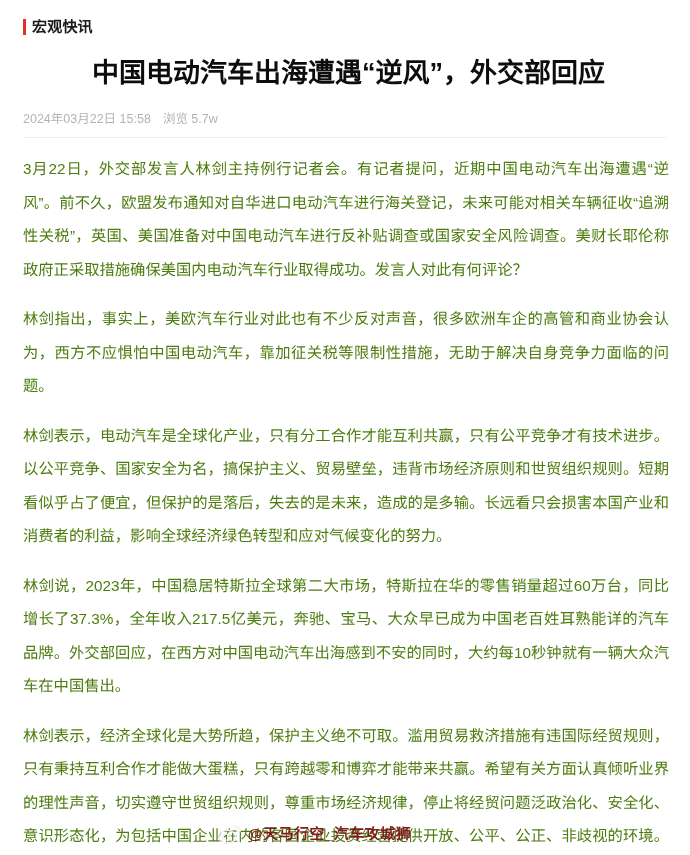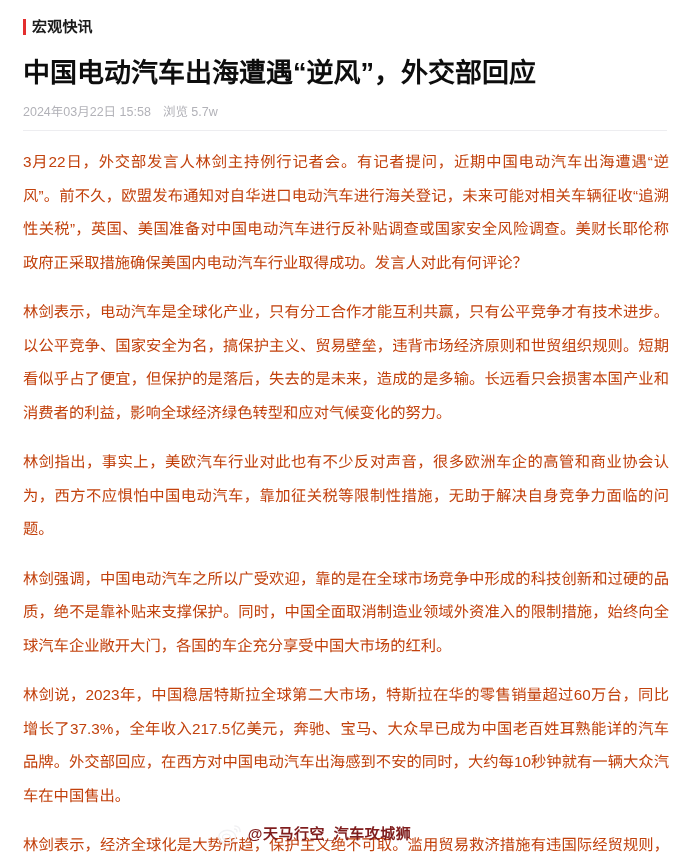--- a/index.html
+++ b/index.html
@@ -51,25 +51,26 @@
 
   
   .headline {
     margin: 16px 0 0 0;
     font-size: 27px;
     font-weight: bold;
     line-height: 38px;
     color: #0d0d0d;
     letter-spacing: 0px;
     white-space: nowrap;
+    text-align: right;
   }
 
   
   .meta-row {
-    margin-top: 11px;
+    margin-top: 18px;
     display: flex;
     align-items: center;
     color: #b2b2b8;
     font-size: 12.5px;
     line-height: 18px;
   }
   .meta-date { margin-right: 12px; }
   .meta-views { }
 
   
@@ -82,21 +83,21 @@
 
   
   .article {
     margin-top: 14px;
     width: 646px;
   }
   .article p {
     margin: 0 0 16px 0;
     font-size: 15.3px;
     line-height: 33.5px;
-    color: #c2410c;
+    color: #4d7c0f;
     text-align: justify;
     text-justify: inter-ideograph;
     letter-spacing: 0px;
   }
   .article p:last-child { margin-bottom: 0; }
 
   
   .watermark {
     position: absolute;
     left: 0;
@@ -137,23 +138,22 @@
 
   <div class="meta-row">
     <span class="meta-date">2024年03月22日 15:58</span>
     <span class="meta-views">浏览 5.7w</span>
   </div>
 
   <div class="divider"></div>
 
   <div class="article">
     <p>3月22日，外交部发言人林剑主持例行记者会。有记者提问，近期中国电动汽车出海遭遇“逆风”。前不久，欧盟发布通知对自华进口电动汽车进行海关登记，未来可能对相关车辆征收“追溯性关税”，英国、美国准备对中国电动汽车进行反补贴调查或国家安全风险调查。美财长耶伦称政府正采取措施确保美国内电动汽车行业取得成功。发言人对此有何评论？</p>
+    <p>林剑指出，事实上，美欧汽车行业对此也有不少反对声音，很多欧洲车企的高管和商业协会认为，西方不应惧怕中国电动汽车，靠加征关税等限制性措施，无助于解决自身竞争力面临的问题。</p>
     <p>林剑表示，电动汽车是全球化产业，只有分工合作才能互利共赢，只有公平竞争才有技术进步。以公平竞争、国家安全为名，搞保护主义、贸易壁垒，违背市场经济原则和世贸组织规则。短期看似乎占了便宜，但保护的是落后，失去的是未来，造成的是多输。长远看只会损害本国产业和消费者的利益，影响全球经济绿色转型和应对气候变化的努力。</p>
-    <p>林剑指出，事实上，美欧汽车行业对此也有不少反对声音，很多欧洲车企的高管和商业协会认为，西方不应惧怕中国电动汽车，靠加征关税等限制性措施，无助于解决自身竞争力面临的问题。</p>
-    <p>林剑强调，中国电动汽车之所以广受欢迎，靠的是在全球市场竞争中形成的科技创新和过硬的品质，绝不是靠补贴来支撑保护。同时，中国全面取消制造业领域外资准入的限制措施，始终向全球汽车企业敞开大门，各国的车企充分享受中国大市场的红利。</p>
     <p>林剑说，2023年，中国稳居特斯拉全球第二大市场，特斯拉在华的零售销量超过60万台，同比增长了37.3%，全年收入217.5亿美元，奔驰、宝马、大众早已成为中国老百姓耳熟能详的汽车品牌。外交部回应，在西方对中国电动汽车出海感到不安的同时，大约每10秒钟就有一辆大众汽车在中国售出。</p>
     <p>林剑表示，经济全球化是大势所趋，保护主义绝不可取。滥用贸易救济措施有违国际经贸规则，只有秉持互利合作才能做大蛋糕，只有跨越零和博弈才能带来共赢。希望有关方面认真倾听业界的理性声音，切实遵守世贸组织规则，尊重市场经济规律，停止将经贸问题泛政治化、安全化、意识形态化，为包括中国企业在内的各国企业投资经营提供开放、公平、公正、非歧视的环境。（央视新闻）</p>
   </div>
 
   <div class="watermark">
     <svg class="watermark-logo" viewBox="0 0 28 24" aria-hidden="true">
       <ellipse cx="11" cy="15" rx="9.2" ry="7" fill="none" stroke="#f1f1f3" stroke-width="1.6"></ellipse>
       <ellipse cx="10.2" cy="15.4" rx="4.4" ry="3.3" fill="none" stroke="#f1f1f3" stroke-width="1.4"></ellipse>
       <path d="M19.3 3.2c3.4 0 6.1 2.8 5.6 6.1" fill="none" stroke="#f1f1f3" stroke-width="1.6" stroke-linecap="round"></path>
       <path d="M19.0 6.6c1.6 0 2.9 1.4 2.6 2.9" fill="none" stroke="#f1f1f3" stroke-width="1.6" stroke-linecap="round"></path>

